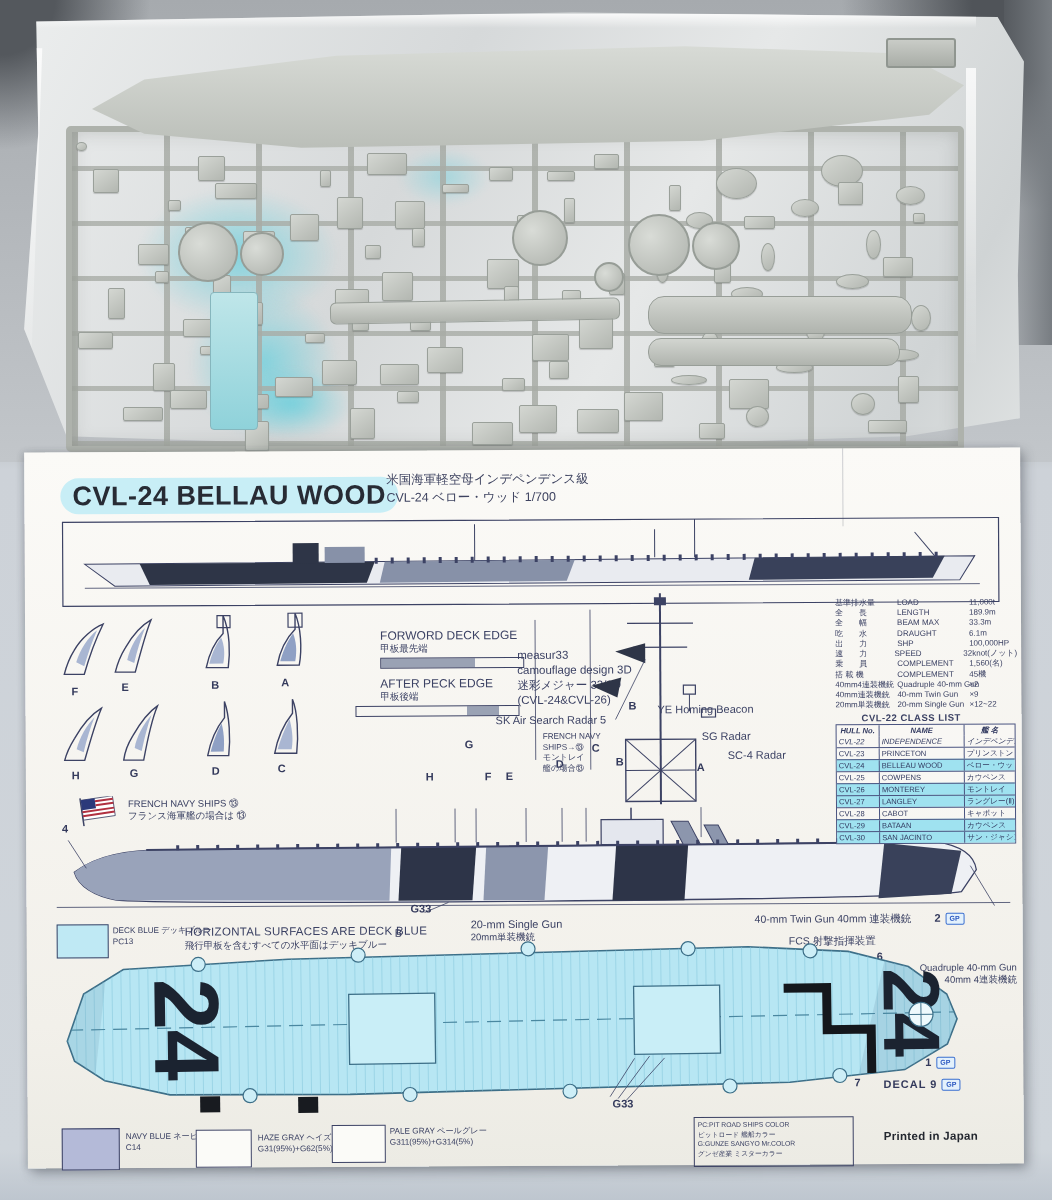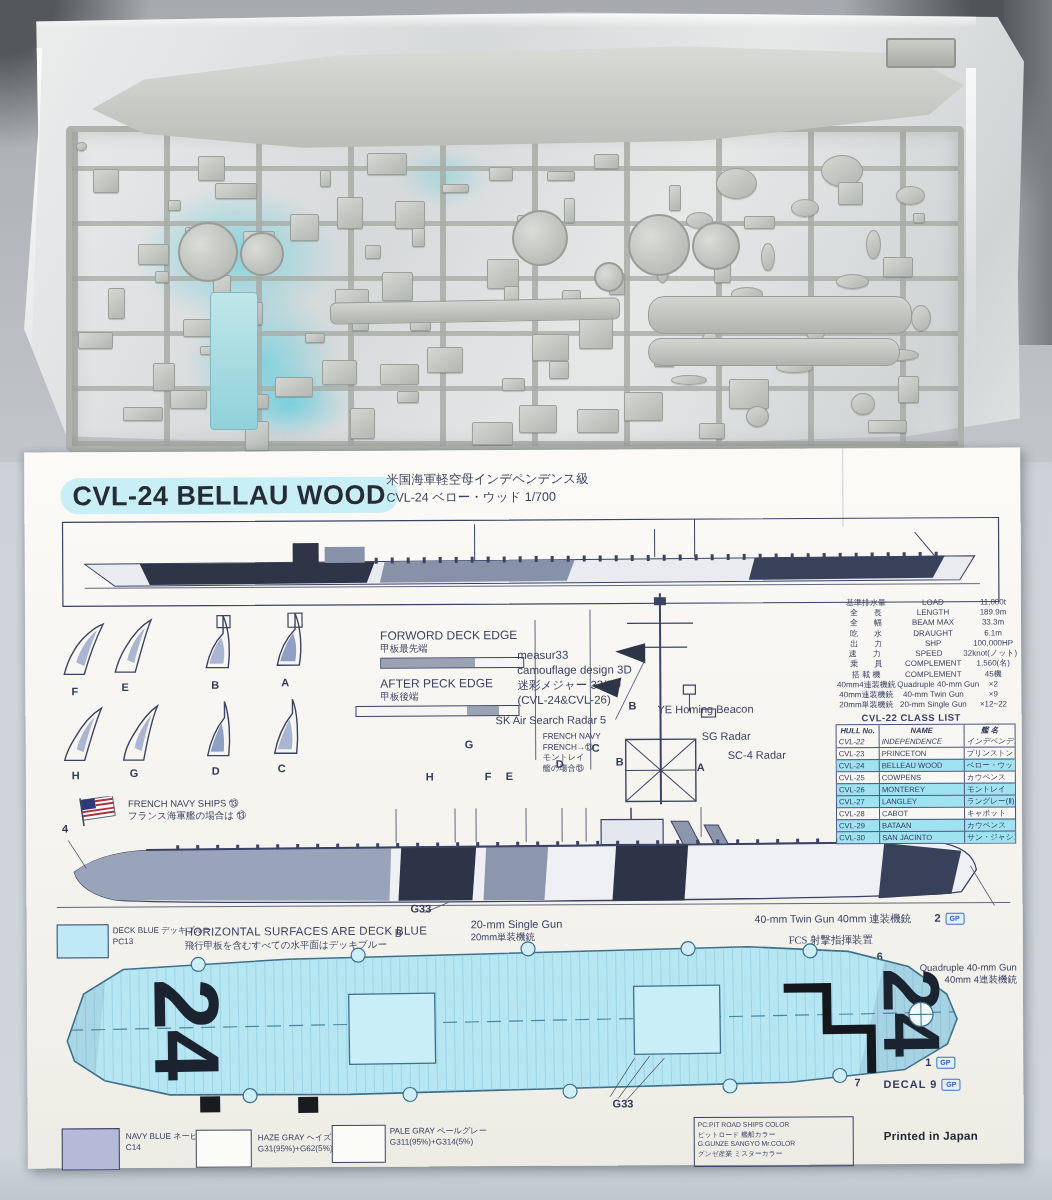--- a/index.html
+++ b/index.html
@@ -46,21 +46,21 @@
   .lbl{font-size:11px;line-height:1.2;color:#3c4264;}
   .lbl-s{font-size:9.5px;line-height:1.25;color:#3c4264;}
   .lbl-xs{font-size:8.2px;line-height:1.3;color:#3c4264;}
   .letter{position:absolute;font-size:11px;font-weight:600;color:#343a5c;}
   .edge-bar{position:absolute;height:9px;border:1.5px solid #3c4264;}
   .detail{position:absolute;width:52px;height:62px;overflow:visible;}
   .detail .detail-letter{position:absolute;left:14px;bottom:-15px;font-size:11px;font-weight:600;color:#343a5c;}
   .badge{display:inline-block;min-width:15px;padding:0 1px;height:10px;border:1px solid #3a6fd0;border-radius:2px;
     background:#e3f1fc;color:#2a57c0;font-size:7px;line-height:10px;text-align:center;font-weight:700;vertical-align:1px;}
   
-  .spec-table{left:810px;top:150px;width:182px;font-size:8px;color:#3c4264;text-align:center;}
+  .spec-table{left:810px;top:150px;width:182px;font-size:8px;color:#3c4264;}
   .spec-table .trow{display:flex;line-height:1.28;white-space:nowrap;}
   .spec-table .c-jp{width:62px;overflow:hidden;}
   .spec-table .c-en{width:72px;overflow:visible;}
   .spec-table .c-val{flex:1;}
   .class-title{left:836px;top:264px;font-size:9.5px;font-weight:600;letter-spacing:.5px;color:#3c4264;}
   .class-table{left:810px;top:276px;width:178px;border:1px solid #4a5480;font-size:7.6px;color:#323a60;background:rgba(255,255,255,.25);}
   .class-table .trow{display:flex;border-top:1px solid #4a5480;line-height:1.45;}
   .class-table .trow:first-child{border-top:none;font-style:italic;}
   .class-table .trow.hdr{font-weight:600;text-align:center;}
   .class-table .trow.hl{background:#9fe2f0;}
@@ -311,21 +311,21 @@
     <line x1="130" y1="181" x2="200" y2="181" stroke="#3c4264" stroke-width="1"></line>
     <line x1="95" y1="20" x2="95" y2="180" stroke="#3c4264" stroke-width=".8"></line>
     <line x1="40" y1="30" x2="40" y2="170" stroke="#3c4264" stroke-width=".8"></line>
     <line x1="150" y1="70" x2="120" y2="130" stroke="#3c4264" stroke-width=".8"></line>
     <polygon points="96,96 126,88 122,108" fill="#2e3547"></polygon>
   </svg>
 
   <div class="lbl abs" style="left:470px;top:264px;">SK Air Search Radar  5</div>
   <div class="lbl-xs abs" style="left:517px;top:282px;">
     <div>FRENCH NAVY</div>
-    <div>FRENCH→⑬</div>
+    <div>SHIPS→⑬</div>
     <div>モントレイ</div>
     <div>艦の場合⑬</div>
   </div>
   <div class="lbl abs" style="left:632px;top:254px;">YE Homing Beacon</div>
   <div class="lbl abs" style="left:676px;top:281px;">SG Radar</div>
   <div class="lbl abs" style="left:702px;top:300px;">SC-4 Radar</div>
 
   <span class="letter" style="left:439px;top:288px;">G</span>
   <span class="letter" style="left:400px;top:320px;">H</span>
   <span class="letter" style="left:459px;top:320px;">F</span>
@@ -392,21 +392,21 @@
 
   <div class="lbl abs" style="left:444px;top:468px;">
     <div>20-mm Single Gun</div>
     <div class="lbl-s">20mm単装機銃</div>
   </div>
   <div class="lbl abs" style="left:728px;top:464px;font-size:10.5px;">40-mm Twin Gun 40mm 連装機銃</div>
   <div class="abs" style="left:908px;top:460px;">
     <span class="letter" style="position:static;">2</span>
     <span class="badge">GP</span>
   </div>
-  <div class="lbl abs" style="left:762px;top:486px;font-size:10.5px;font-family:Liberation Serif, serif;">FCS 射撃指揮装置</div>
+  <div class="lbl abs" style="left:762px;top:486px;font-size:10.5px;">FCS 射撃指揮装置</div>
   <span class="letter" style="left:850px;top:502px;">6</span>
   <div class="lbl-s abs" style="left:818px;top:514px;width:172px;text-align:right;">
     <div>Quadruple 40-mm Gun</div>
     <div>40mm 4連装機銃</div>
   </div>
 
   <div class="spec-table abs">
       <div class="trow">
         <span class="tcell c-jp">基準排水量</span>
         <span class="tcell c-en">LOAD</span>

